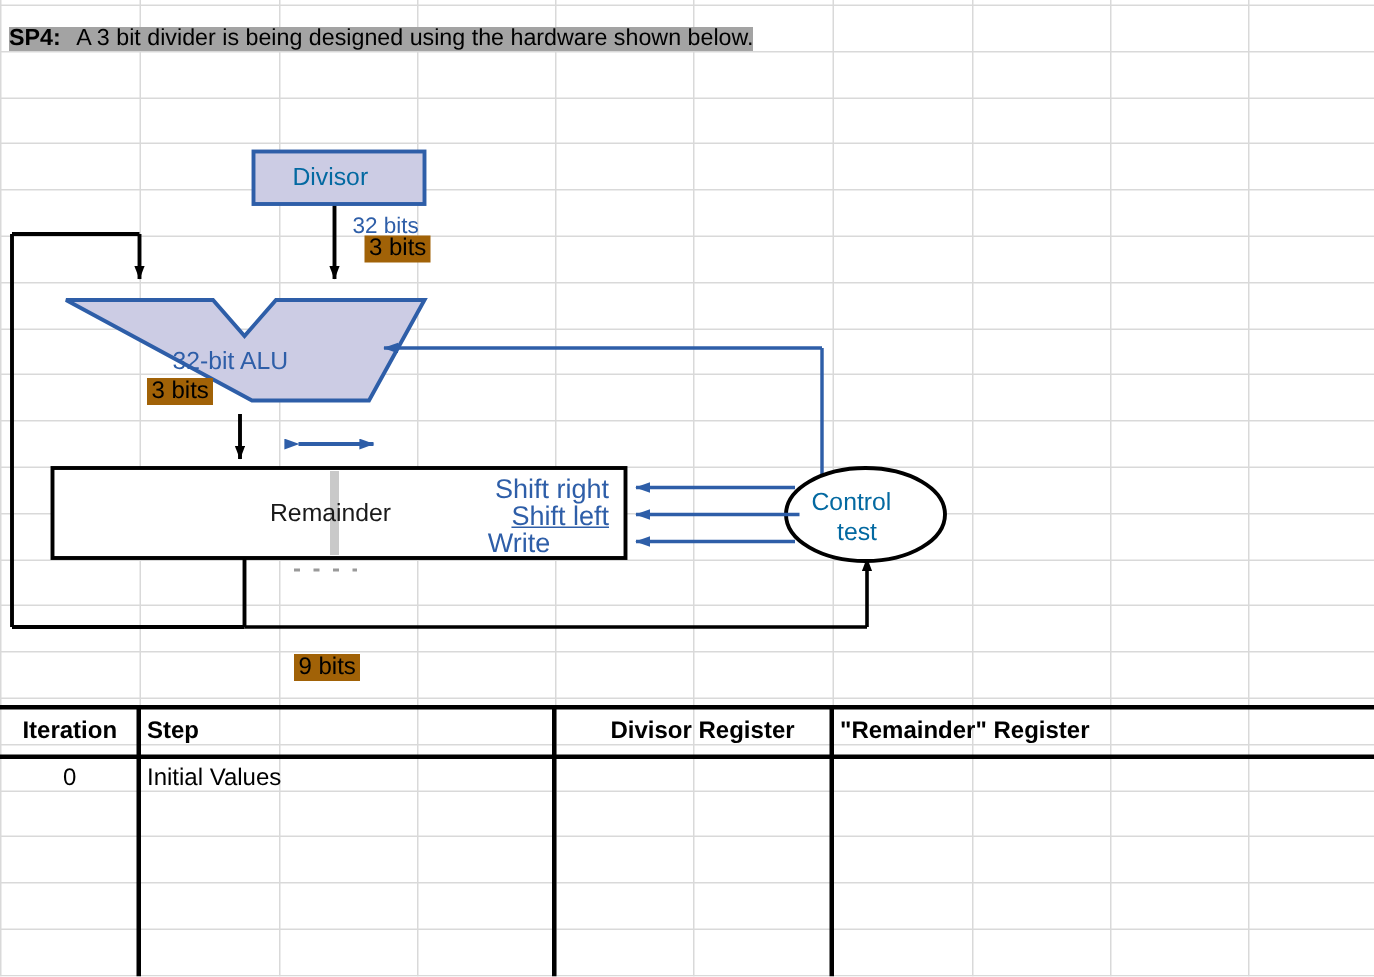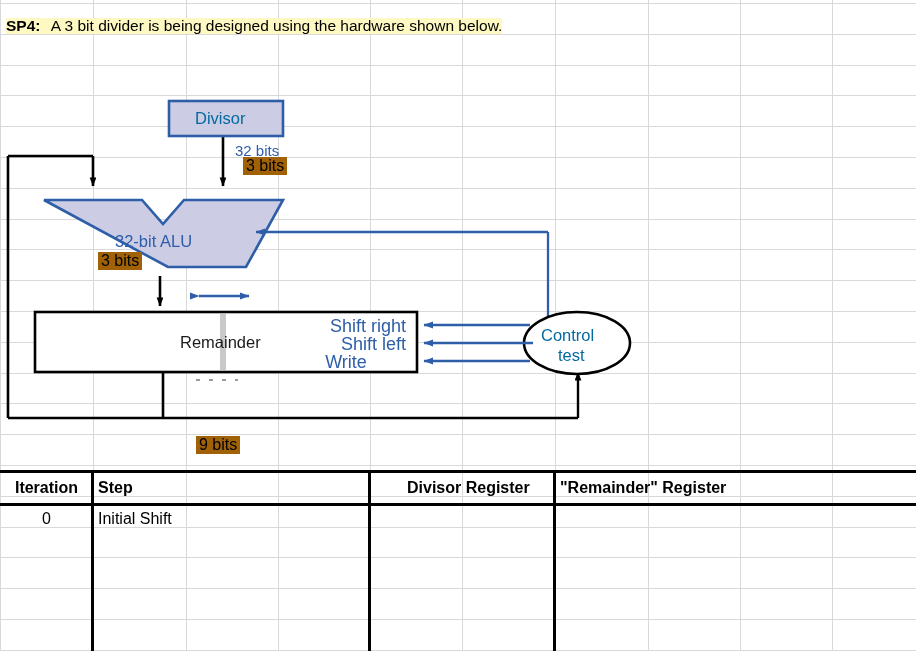--- a/index.html
+++ b/index.html
@@ -15,21 +15,21 @@
   
   .gridline-v{position:absolute;top:0;width:1px;height:651px;background:#d9d9d9;}
   .gridline-h{position:absolute;left:0;height:1px;width:916px;background:#d9d9d9;}
 
   
   .prompt{
     position:absolute;
     font-size:15.5px;
     color:#000;
     white-space:nowrap;
-    background:#fef9c3;
+    background:#a3a3a3;
     line-height:1;
     text-align:right;
   }
   .prompt b{font-weight:bold;}
 
   
   #diagram{position:absolute;left:0;top:0;width:916px;height:470px;}
   #diagram svg{position:absolute;left:0;top:0;}
 
   .lbl{
@@ -198,36 +198,36 @@
 
     <div class="lbl" style="left:243px;top:157px;">3 bits</div>
 
     <div class="lbl" style="left:98px;top:252px;">3 bits</div>
 
     <div class="lbl" style="left:196px;top:436px;">9 bits</div>
 
     <div class="blacktxt" style="left:180px;top:333px;">Remainder</div>
 
     <div class="bluetxt" style="left:278px;top:316px;width:128px;">Shift right</div>
-    <div class="bluetxt" style="left:278px;top:334px;width:128px;">Shift left</div>
+    <div class="bluetxt" style="left:278px;top:334px;width:128px;text-decoration:underline;">Shift left</div>
     <div class="bluetxt" style="left:282px;top:352px;width:128px;text-align:center;">Write</div>
 
     <div class="boxtxt" style="left:541px;top:326px;">Control</div>
     <div class="boxtxt" style="left:558px;top:346px;">test</div>
   </div>
 
   <div id="tbl">
     <div class="thickH" style="top:0px;"></div>
     <div class="thickH" style="top:33px;"></div>
     <div class="thickV" style="left:91px;top:0px;height:181px;"></div>
     <div class="thickV" style="left:368px;top:0px;height:181px;"></div>
     <div class="thickV" style="left:553px;top:0px;height:181px;"></div>
 
     <div class="cellt hdr ctr" style="left:4px;top:10px;width:85px;">Iteration</div>
     <div class="cellt hdr" style="left:98px;top:10px;">Step</div>
     <div class="cellt hdr" style="left:375px;top:10px;margin-left:32px;">Divisor Register</div>
     <div class="cellt hdr" style="left:560px;top:10px;">"Remainder" Register</div>
 
     <div class="cellt ctr" style="left:4px;top:41px;width:85px;">0</div>
-    <div class="cellt" style="left:98px;top:41px;">Initial Shift</div>
+    <div class="cellt" style="left:98px;top:41px;">Initial Values</div>
   </div>
 
 </div>
 
 </body></html>

